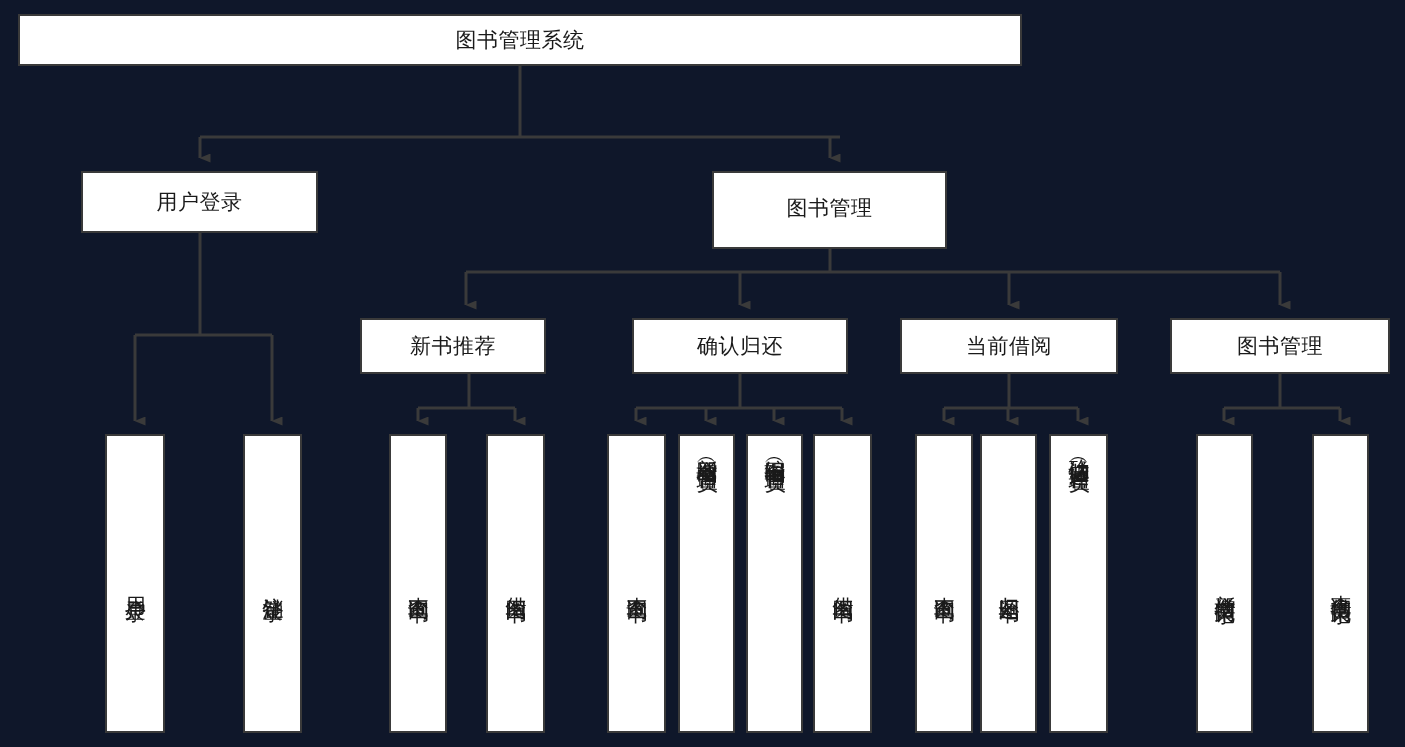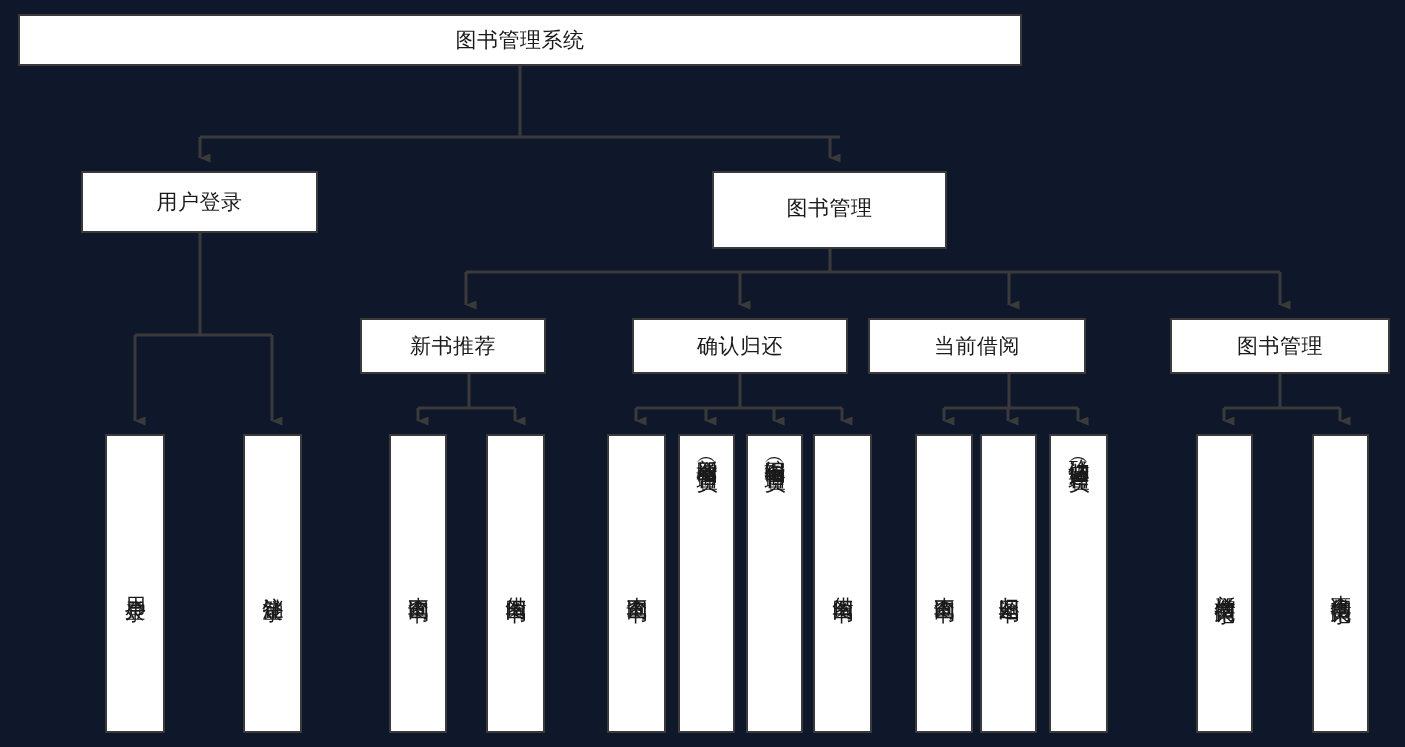--- a/index.html
+++ b/index.html
@@ -133,21 +133,21 @@
   <div class="node" id="n-l2-1" style="left: 712px; top: 171px; width: 235px; height: 78px; font-family: Liberation Mono, monospace;">
     <span class="node-label">图书管理</span>
   </div>
 
   <div class="node" id="n-l3-0" style="left: 360px; top: 318px; width: 186px; height: 56px; align-items: center;">
     <span class="node-label">新书推荐</span>
   </div>
   <div class="node" id="n-l3-1" style="left: 632px; top: 318px; width: 216px; height: 56px;">
     <span class="node-label">确认归还</span>
   </div>
-  <div class="node" id="n-l3-2" style="left: 868px; top: 318px; width: 218px; height: 56px;">
+  <div class="node" id="n-l3-2" style="left: 900px; top: 318px; width: 218px; height: 56px;">
     <span class="node-label">当前借阅</span>
   </div>
   <div class="node" id="n-l3-3" style="left: 1170px; top: 318px; width: 220px; height: 56px;">
     <span class="node-label">图书管理</span>
   </div>
 
   <div class="node leaf centerfill" id="n-leaf-0" style="left: 105px; top: 434px; width: 60px; height: 299px;">
     <span class="node-label">用户登录</span>
   </div>
   <div class="node leaf centerfill" id="n-leaf-1" style="left: 243px; top: 434px; width: 59px; height: 299px;">

